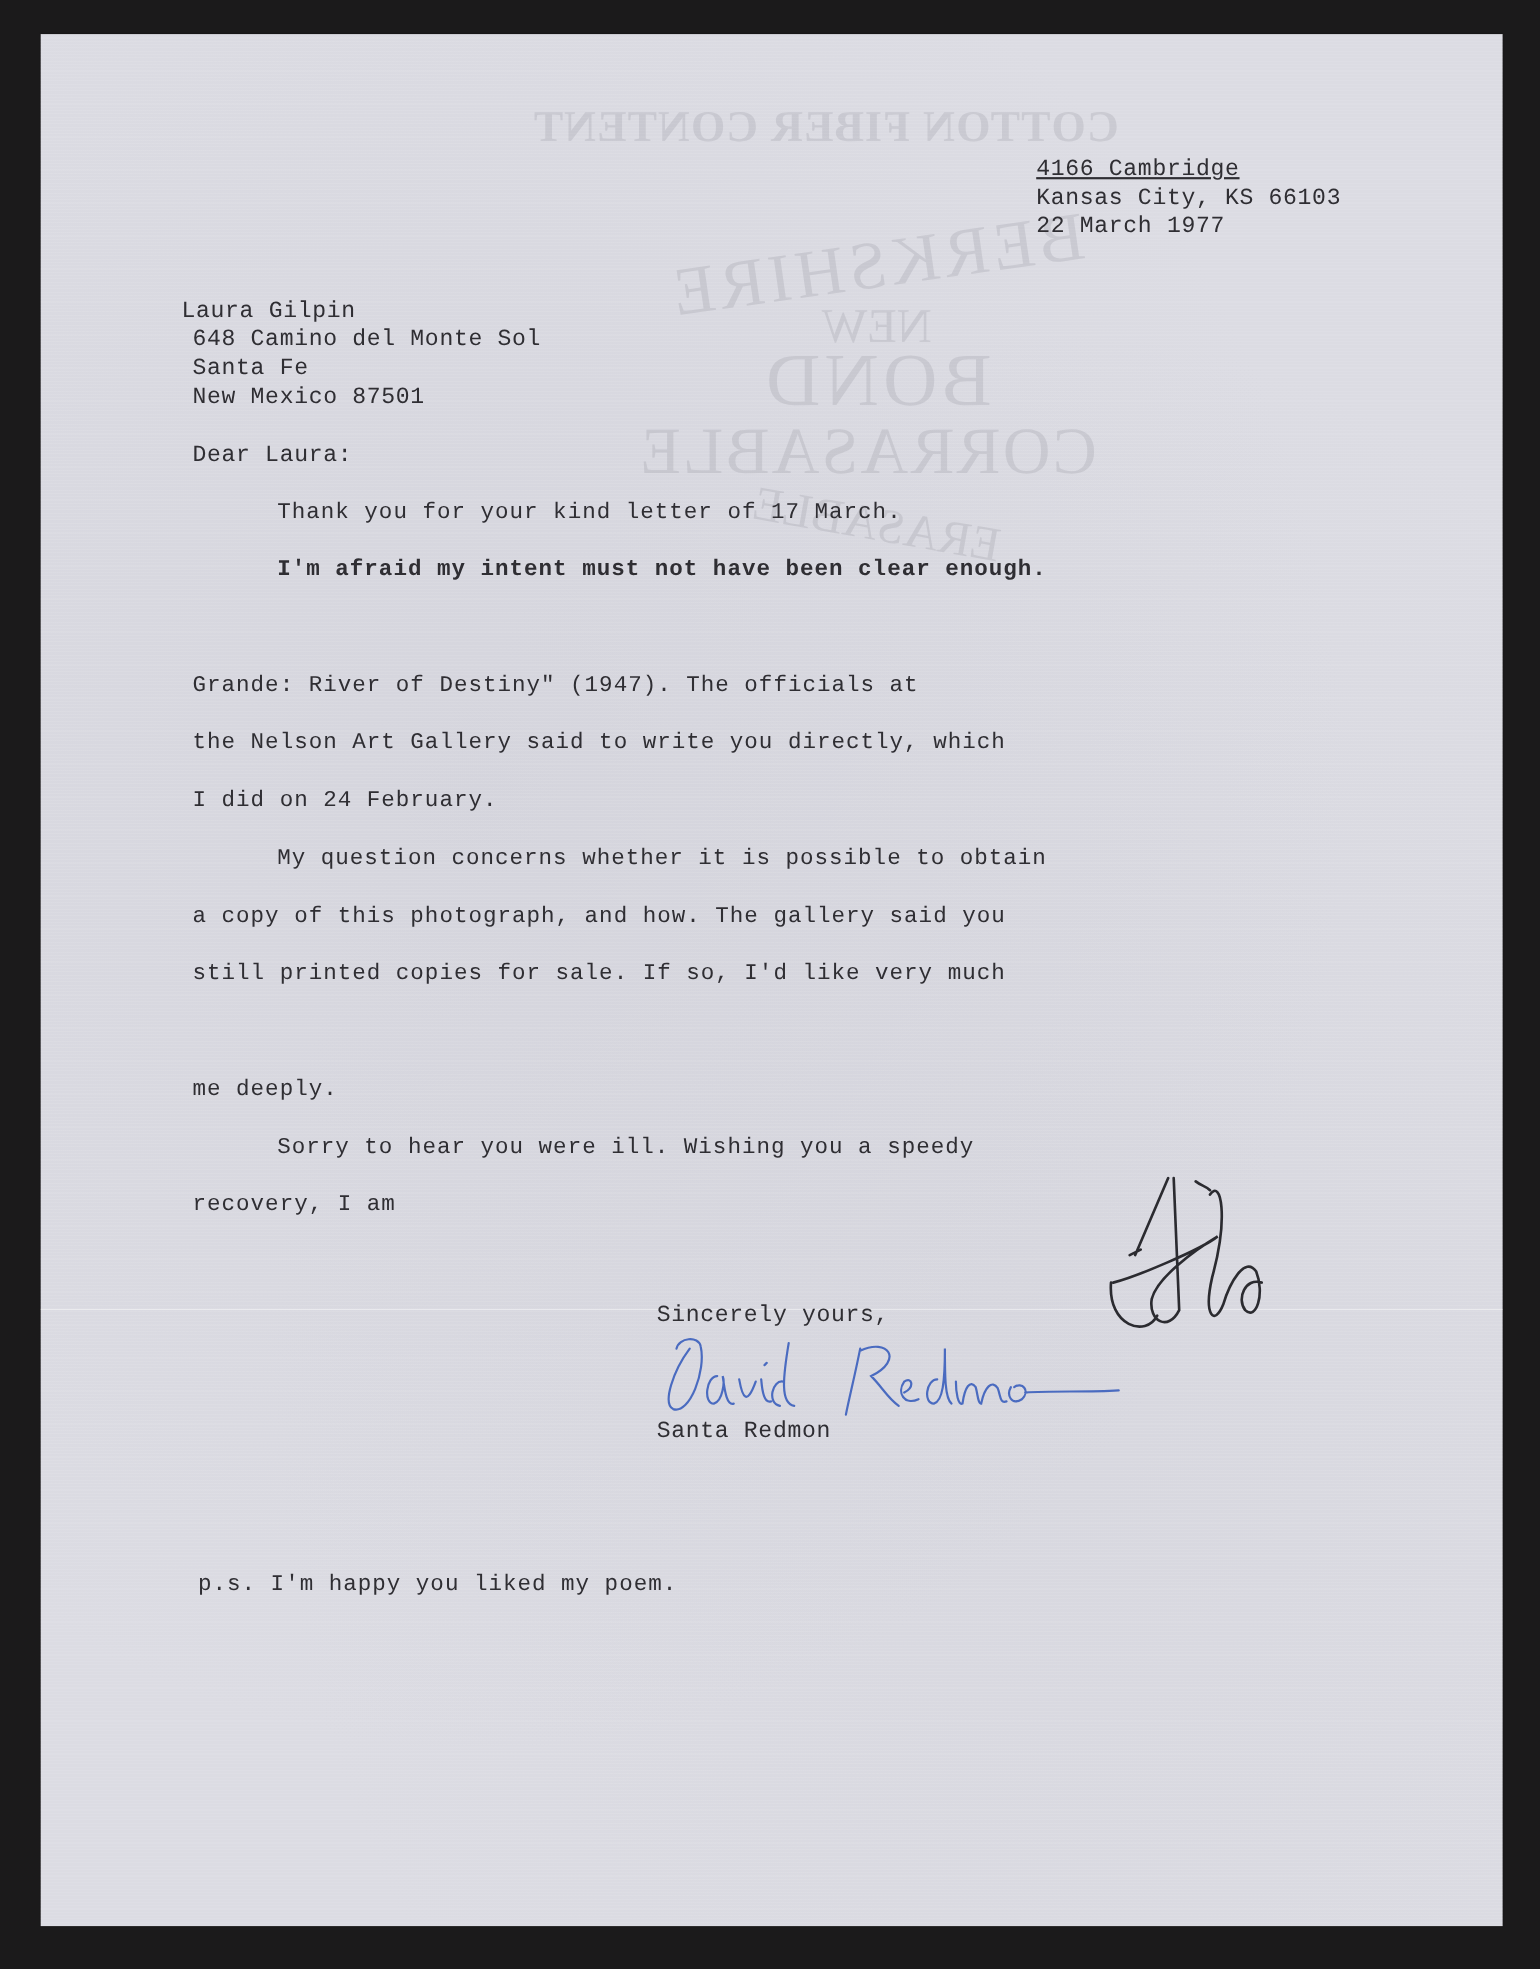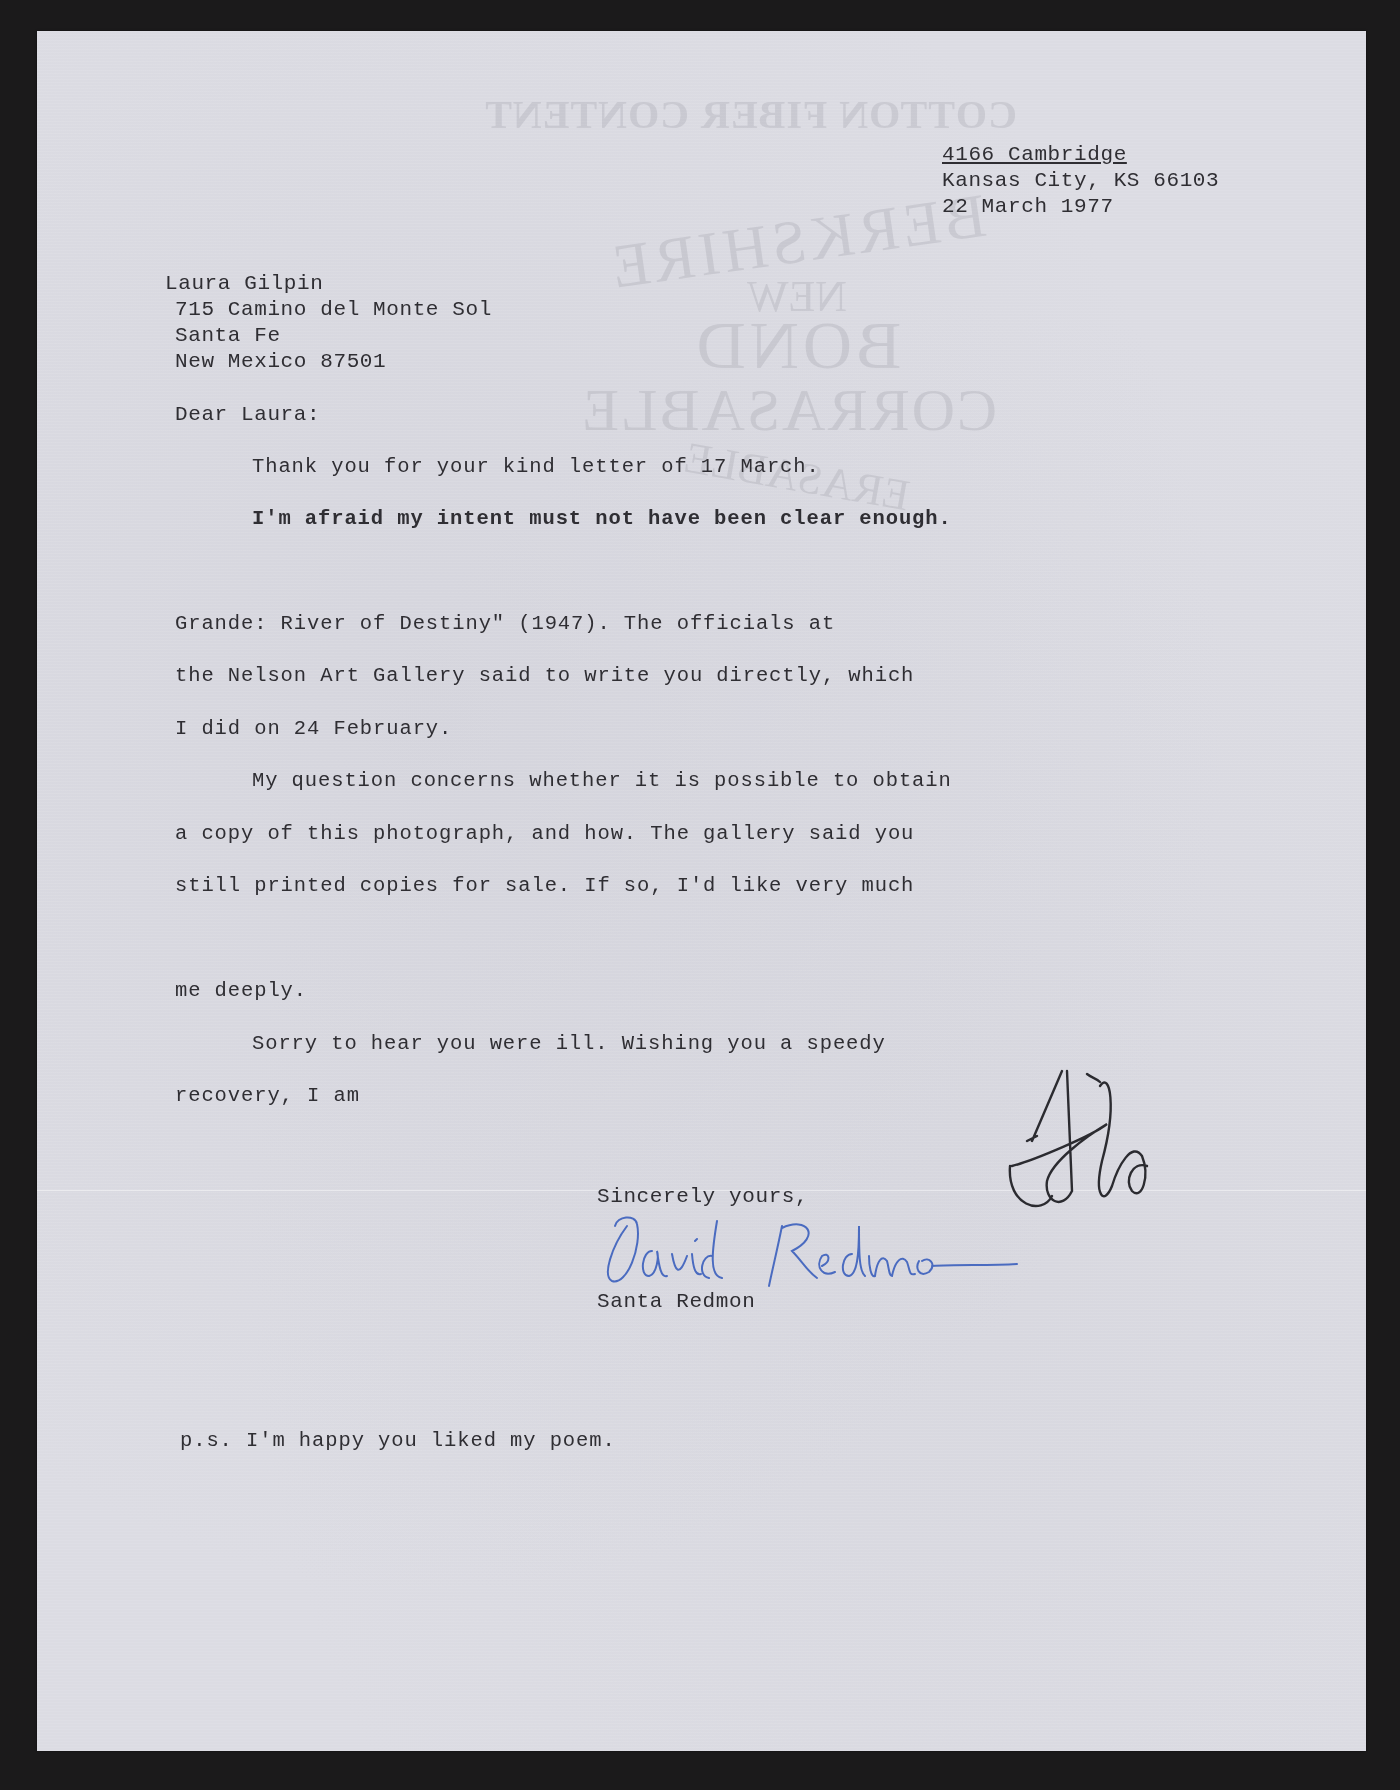--- a/index.html
+++ b/index.html
@@ -42,21 +42,21 @@
   <div class="watermark" style="left:560px; top:345px; width:400px; font-size:60px; letter-spacing:2px;">CORRASABLE</div>
   <div class="watermark" style="left:640px; top:420px; width:240px; font-size:44px; transform:scaleX(-1) rotate(-10deg);">ERASABLE</div>
 
   <div class="fold"></div>
 
   <div class="tw" style="left:905px; top:111px;text-decoration:underline;">4166 Cambridge</div>
   <div class="tw" style="left:905px; top:137px;">Kansas City, KS 66103</div>
   <div class="tw" style="left:905px; top:163px;">22 March 1977</div>
 
   <div class="tw" style="left:128px; top:240px;">Laura Gilpin</div>
-  <div class="tw" style="left:138px; top:266px;">715 Camino del Monte Sol</div>
+  <div class="tw" style="left:138px; top:266px;">648 Camino del Monte Sol</div>
   <div class="tw" style="left:138px; top:292px;">Santa Fe</div>
   <div class="tw" style="left:138px; top:318px;">New Mexico 87501</div>
 
   <div class="tw" style="left:138px; top:371px;">Dear Laura:</div>
 
   <div class="tw body-text" style="left:215px; top:423px;">Thank you for your kind letter of 17 March.</div>
   <div class="tw body-text" style="left:215px; top:475px; font-weight:bold;">I'm afraid my intent must not have been clear enough.</div>
   <div class="tw body-text" style="left:138px; top:580px;">Grande: River of Destiny" (1947). The officials at</div>
   <div class="tw body-text" style="left:138px; top:632px;">the Nelson Art Gallery said to write you directly, which</div>
   <div class="tw body-text" style="left:138px; top:685px;">I did on 24 February.</div>

